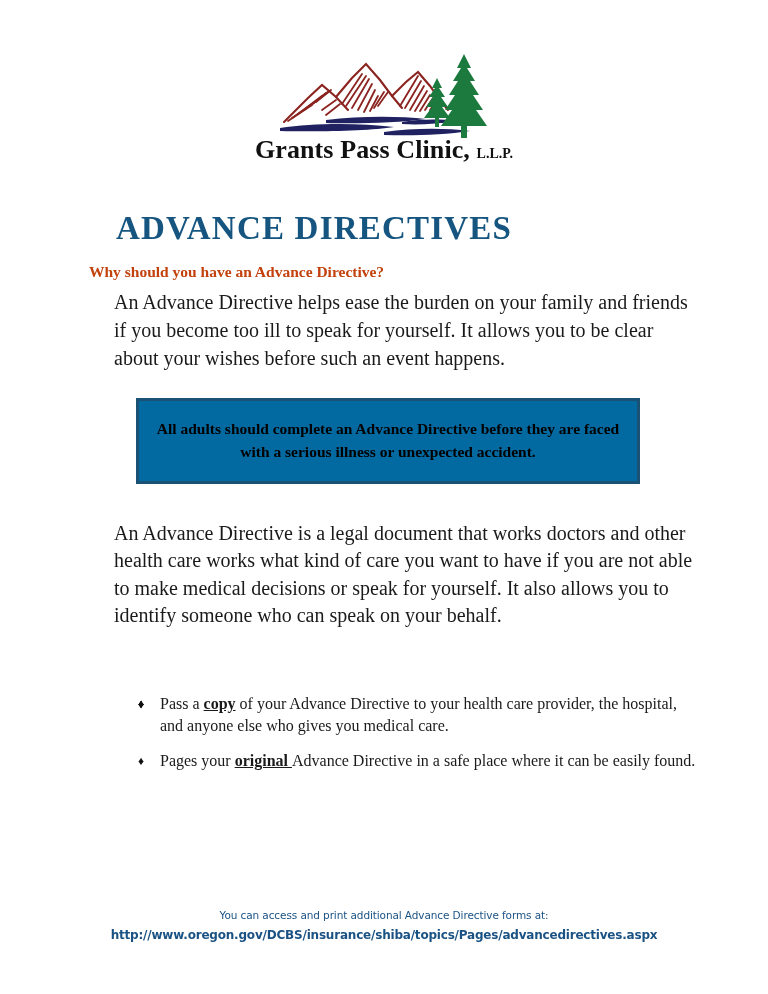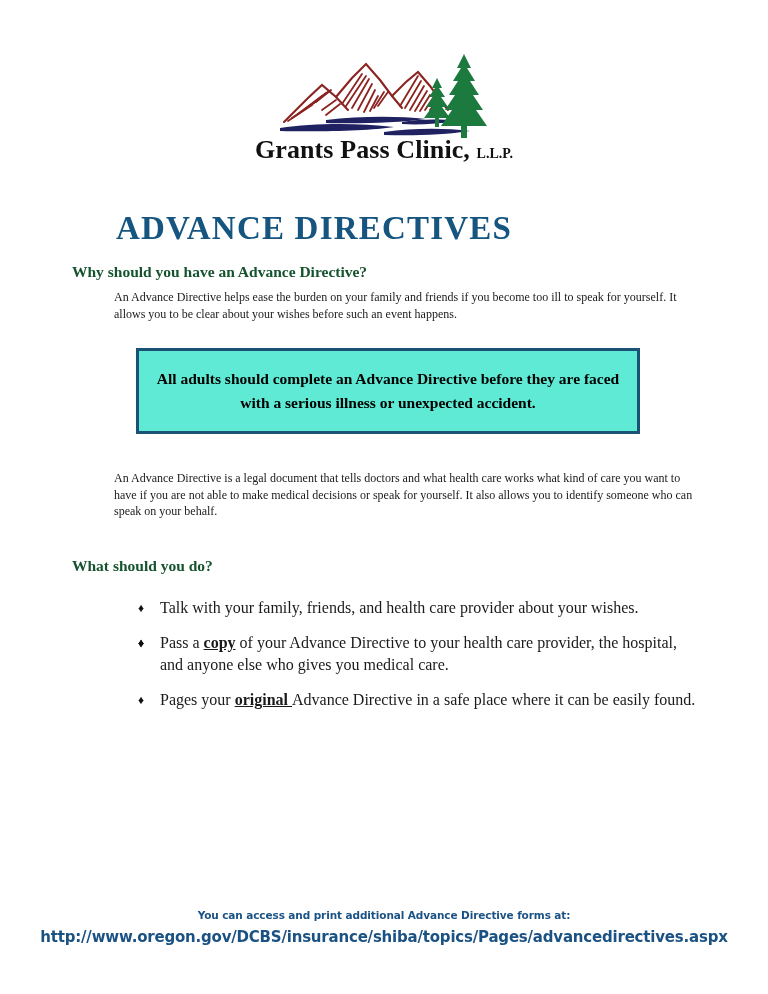--- a/index.html
+++ b/index.html
@@ -69,44 +69,44 @@
   .content {
     position: absolute;
     left: 72px;
     top: 262px;
     width: 624px;
   }
 
   .section-heading {
     font-size: 15.5px;
     font-weight: 700;
-    color: #14532d;
-    margin: 0 0 8px 0;
+    color: #c2410c;
+    margin: 0 0 8px 17px;
     line-height: 1.25;
   }
 
   .para {
     margin: 0 0 0 42px;
-    font-size: 12px;
+    font-size: 20px;
     line-height: 1.38;
     color: #1a1a1a;
     text-align: left;
   }
 
   .gap-sm { height: 14px; }
   .gap-md { height: 26px; }
   .gap-lg { height: 36px; }
 
   
   .callout {
     margin: 0 0 0 64px;
     width: 504px;
     box-sizing: border-box;
     border: 3px solid #1a5276;
-    background: #5eead4;
+    background: #0369a1;
     padding: 16px 16px 17px 16px;
     text-align: center;
   }
   .callout-text {
     font-size: 15.5px;
     font-weight: 700;
     line-height: 1.5;
     color: #000000;
   }
 
@@ -143,26 +143,26 @@
     position: absolute;
     left: 0;
     top: 908px;
     width: 768px;
     text-align: center;
     color: #1b5284;
     font-family: "DejaVu Sans", "Liberation Sans", sans-serif;
   }
   .footer-line1 {
     font-size: 10.5px;
-    font-weight: 700;
+    font-weight: 400;
     letter-spacing: -0.1px;
     line-height: 1.5;
   }
   .footer-line2 {
-    font-size: 15px;
+    font-size: 12px;
     font-weight: 700;
     letter-spacing: -0.2px;
     line-height: 1.5;
     margin-top: 2px;
   }
 </style>
 </head>
 <body>
 
 <div class="page">
@@ -249,34 +249,31 @@
 
     <div class="gap-md"></div>
 
     <div class="callout">
       <div class="callout-text">All adults should complete an Advance Directive before they are faced with a serious illness or unexpected accident.</div>
     </div>
 
     <div class="gap-lg"></div>
 
     <div>
-      <p class="para">An Advance Directive is a legal document that tells doctors and what health care works what kind of care you want to have if you are not able to make medical decisions or speak for yourself.  It also allows you to identify someone who can speak on your behalf.</p>
+      <p class="para">An Advance Directive is a legal document that works doctors and other health care works what kind of care you want to have if you are not able to make medical decisions or speak for yourself.  It also allows you to identify someone who can speak on your behalf.</p>
     </div>
 
     <div class="gap-lg"></div>
 
-    <div>
-      <div class="section-heading">What should you do?</div>
-    </div>
 
     <div class="gap-sm"></div>
 
     <ul class="bullets">
       <li class="bullet-item">
-        <span class="bullet-marker">♦</span><span>Talk with your family, friends, and health care provider about your wishes.</span><span class="emph"></span><span></span>
+        <span class="bullet-marker">♦</span><span class="emph"></span><span></span>
       </li>
       <li class="bullet-item">
         <span class="bullet-marker">♦</span><span class="emph"></span><span></span>
       </li>
       <li class="bullet-item">
         <span class="bullet-marker">♦</span><span class="emph"></span><span></span>
       </li>
       <li class="bullet-item">
         <span class="bullet-marker">♦</span><span>Pass a </span><span class="emph">copy</span><span> of your Advance Directive to your health care provider, the hospital, and anyone else who gives you medical care.</span>
       </li>

